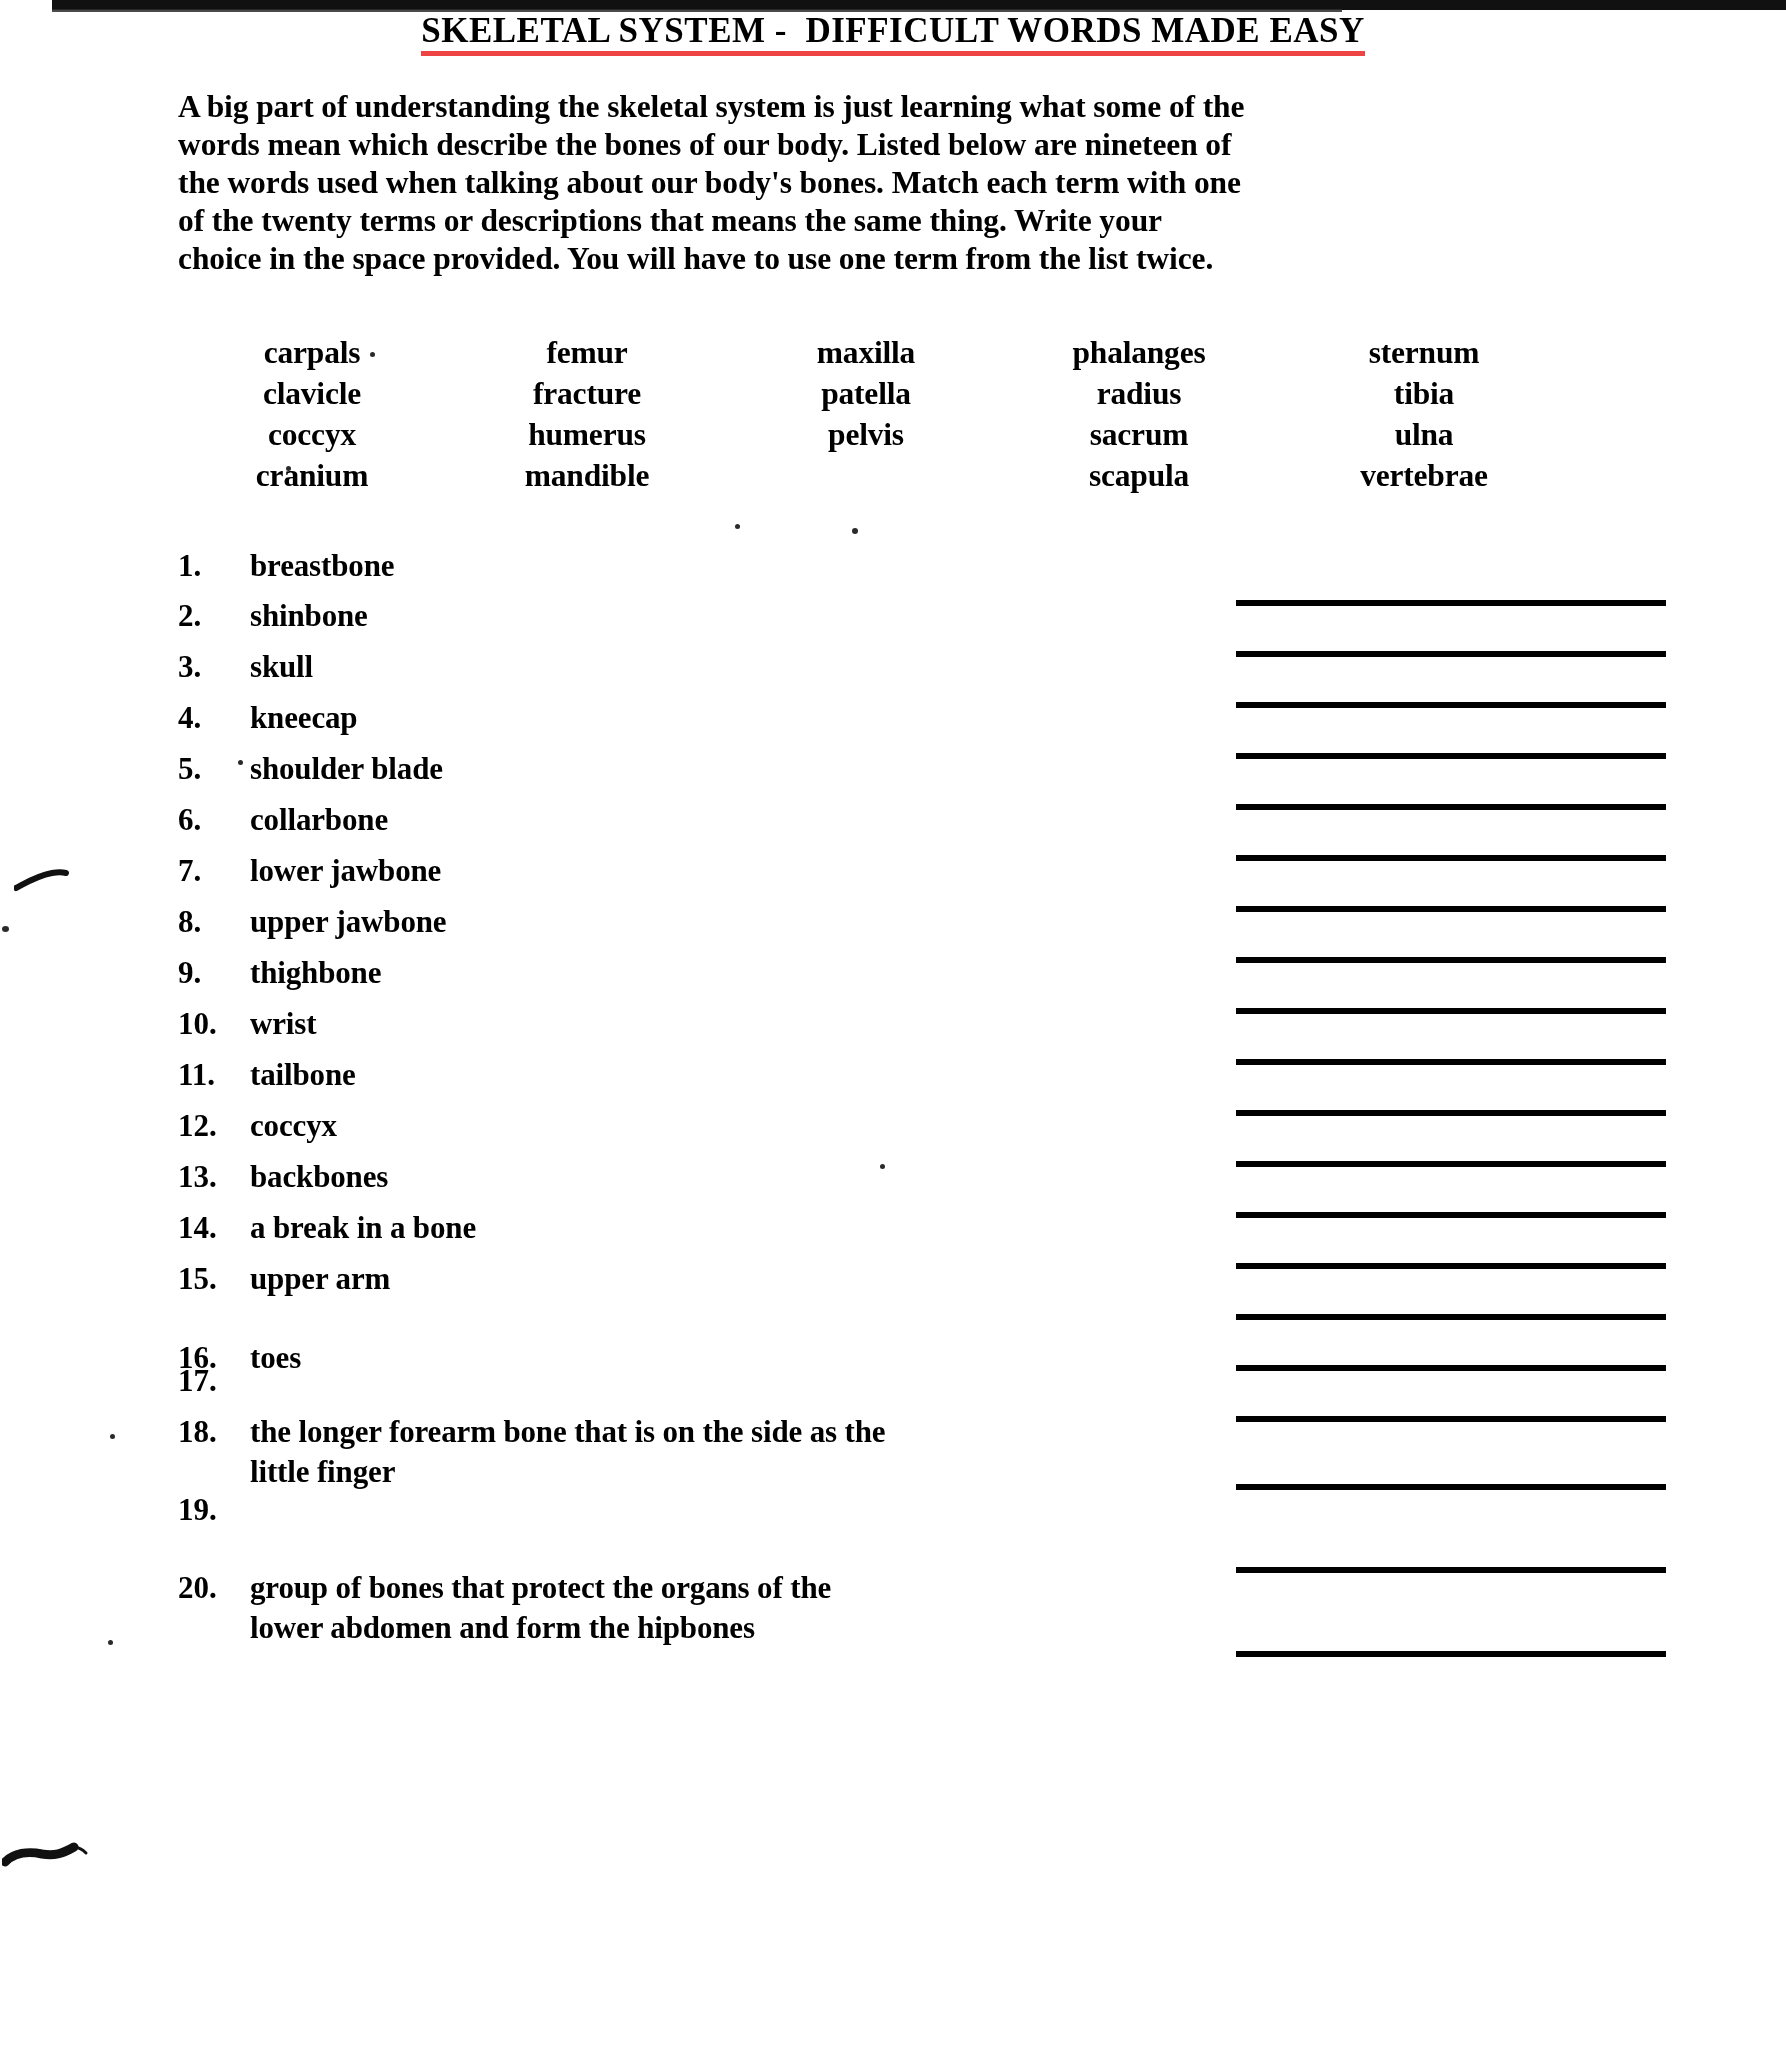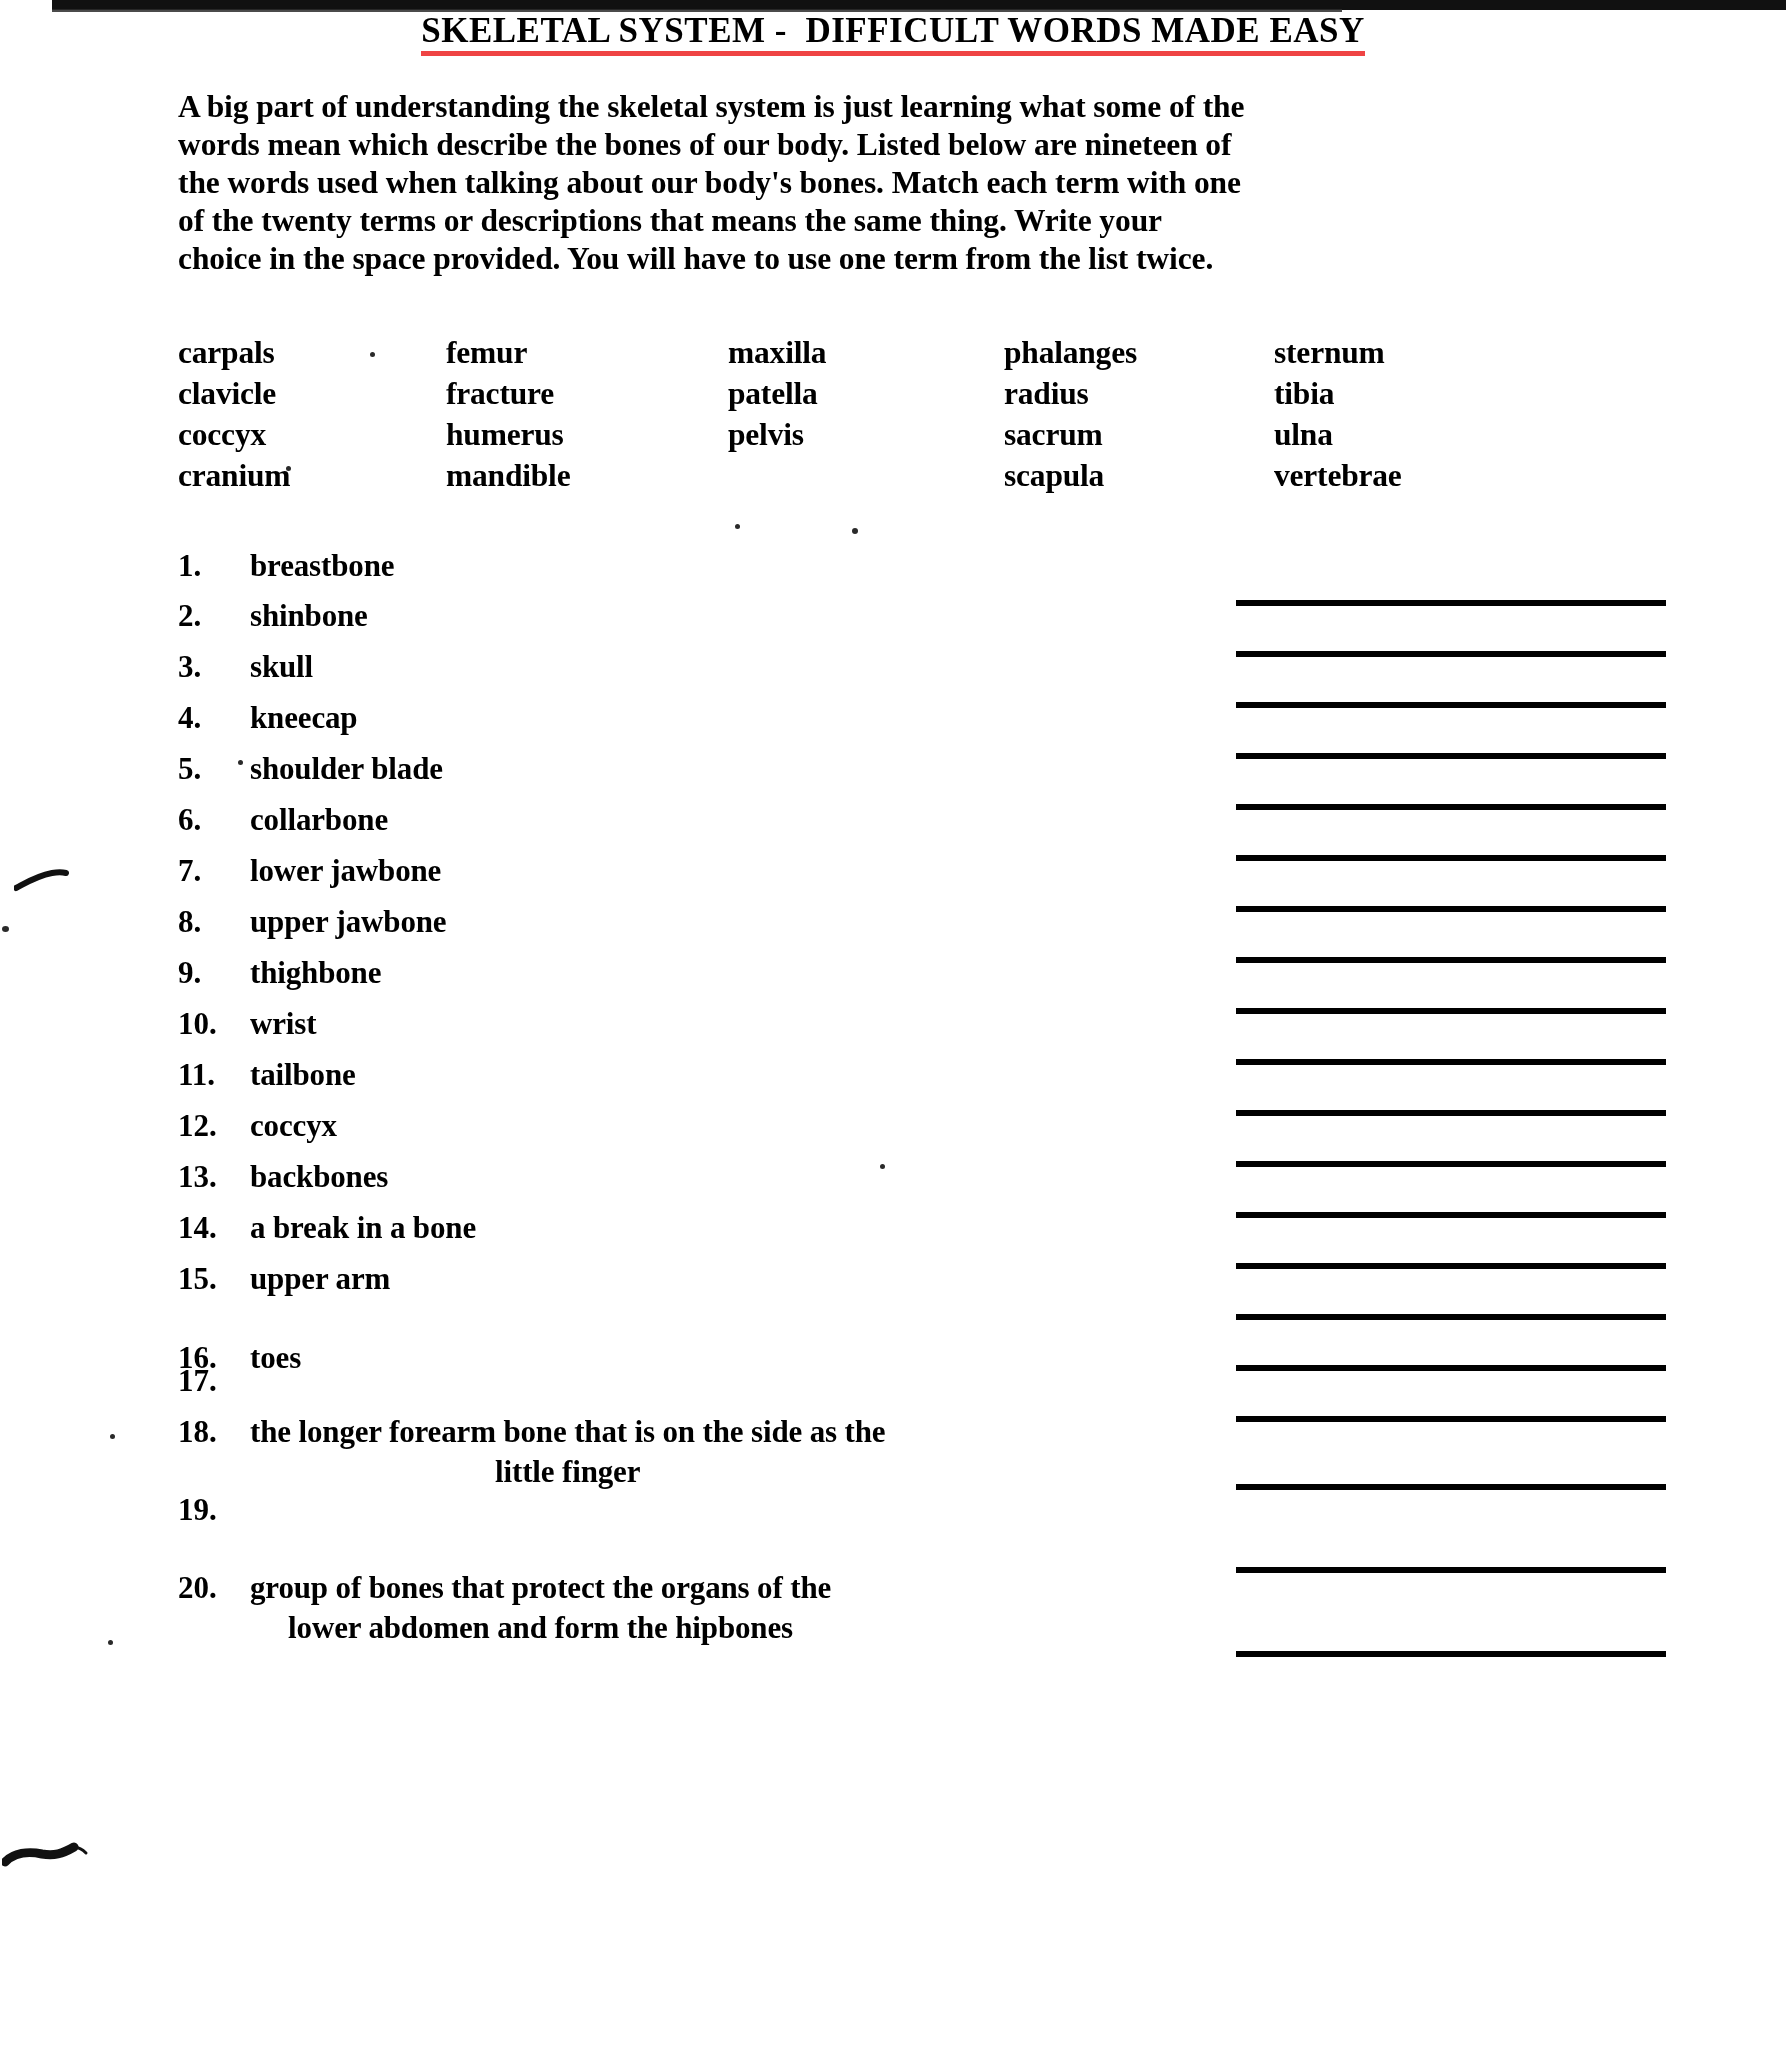--- a/index.html
+++ b/index.html
@@ -83,20 +83,21 @@
     position: absolute;
     left: 178px;
     top: 332px;
     width: 1420px;
     display: flex;
     flex-direction: row;
   }
   .wb-col {
     display: flex;
     flex-direction: column;
+    text-align: center;
   }
   .wb-col.c0 { width: 268px; }
   .wb-col.c1 { width: 282px; }
   .wb-col.c2 { width: 276px; }
   .wb-col.c3 { width: 270px; }
   .wb-col.c4 { width: 300px; }
   .wb-item {
     font-size: 31.5px;
     line-height: 41px;
     font-weight: bold;
@@ -126,21 +127,20 @@
     font-weight: bold;
     letter-spacing: 0px;
   }
   .qtext {
     font-size: 31px;
     line-height: 40px;
     font-weight: bold;
     letter-spacing: -0.15px;
     white-space: pre-line;
     max-width: 960px;
-    text-align: center;
   }
 
   
   .ansline {
     position: absolute;
     left: 1236px;
     width: 430px;
     height: 0;
     border-top: 6px solid #000;
   }

